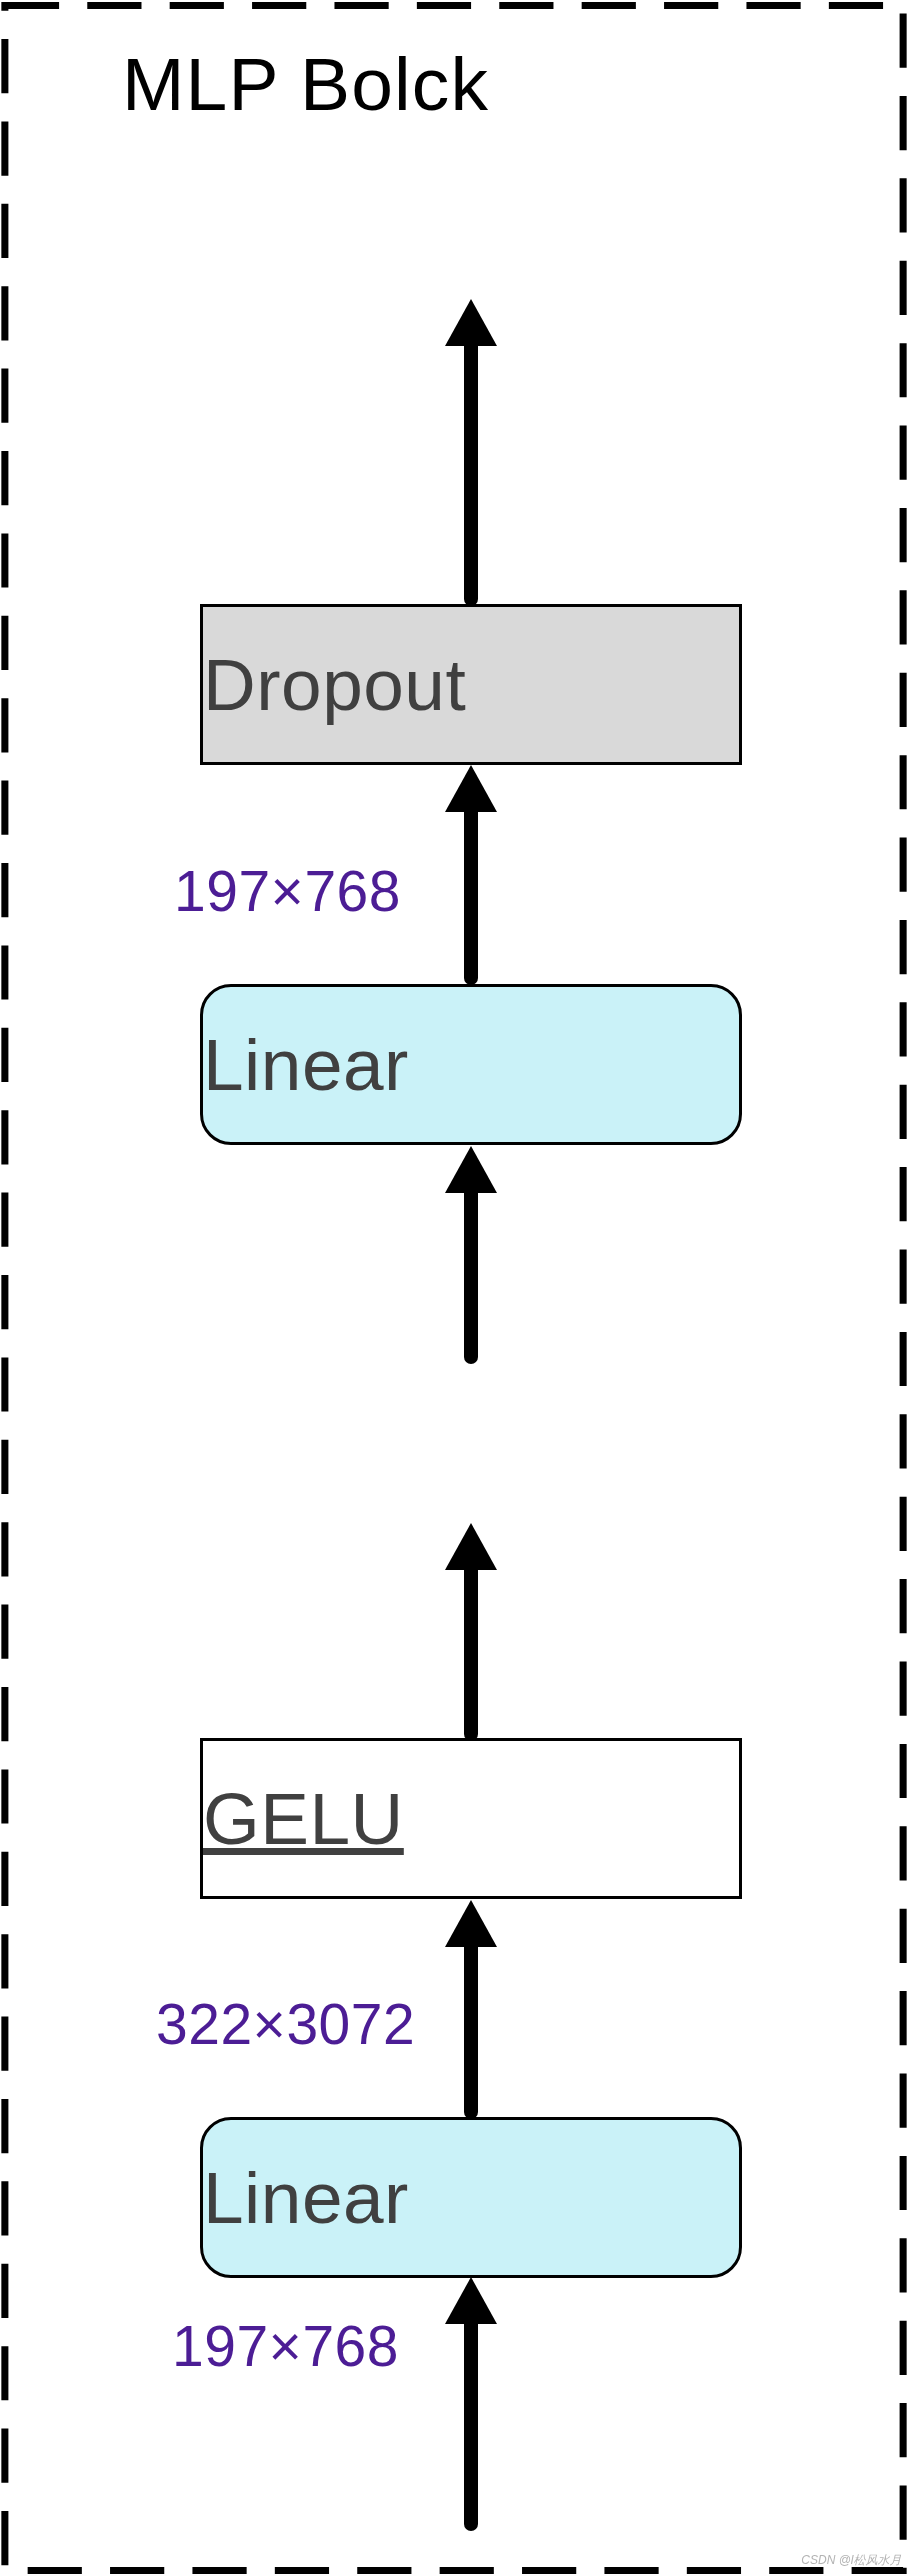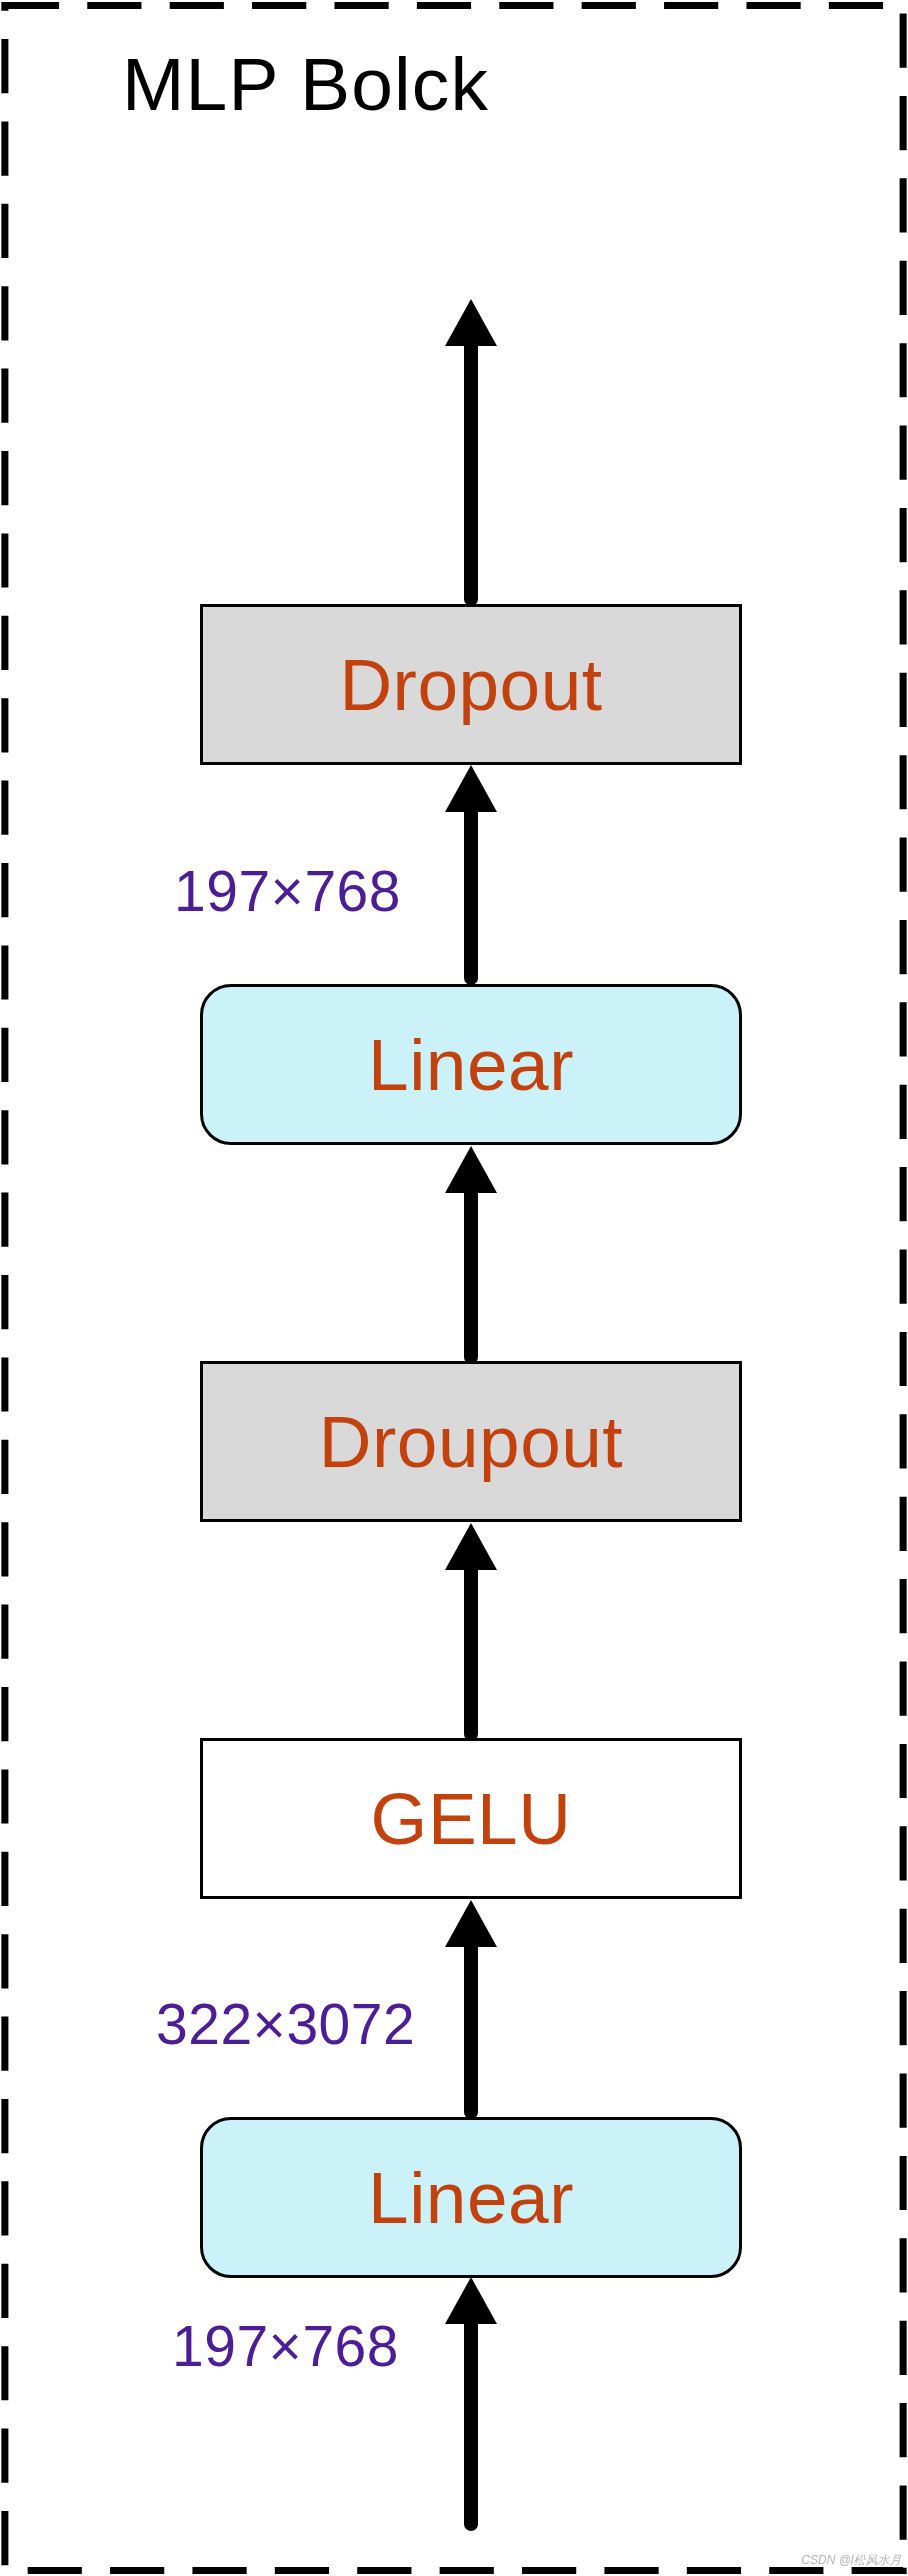--- a/index.html
+++ b/index.html
@@ -10,26 +10,26 @@
   .canvas{position:absolute;inset:0;padding-left:35px;}
   .border-svg{position:absolute;left:0;top:0;z-index:1;}
   .title{
     position:absolute;left:122px;top:41px;z-index:3;
     font-size:75px;color:#000;letter-spacing:1.1px;font-weight:500;
     white-space:nowrap;
   }
   .node{
     position:absolute;left:200px;width:542px;height:161px;z-index:3;
     border:3.8px solid #000;box-sizing:border-box;
-    display:flex;align-items:center;justify-content:center;
-    font-size:73px;color:#c2410c;letter-spacing:0.5px;
+    display:flex;align-items:center;justify-content:flex-start;
+    font-size:73px;color:#404040;letter-spacing:0.5px;
   }
   .fill-gray{background:#d9d9d9;}
   .fill-cyan{background:#caf2f8;border-radius:31px;}
-  .fill-white{background:#ffffff;}
+  .fill-white{background:#ffffff;text-decoration:underline;}
   .shaft{
     position:absolute;left:464px;width:14px;background:#000;z-index:2;
     border-radius:0 0 7px 7px;
   }
   .head{
     position:absolute;left:445px;width:0;height:0;z-index:2;
     border-left:26px solid transparent;
     border-right:26px solid transparent;
     border-bottom:47px solid #000;
   }
@@ -65,23 +65,20 @@
   <div class="head" style="top:765px"></div>
   <div class="shaft" style="top:809px;height:176px"></div>
 
   <div class="node fill-cyan" style="top:984px">
     <span>Linear</span>
   </div>
 
   <div class="head" style="top:1146px"></div>
   <div class="shaft" style="top:1190px;height:174px"></div>
 
-  <div class="node fill-gray" style="top:1361px">
-    <span>Droupout</span>
-  </div>
 
   <div class="head" style="top:1523px"></div>
   <div class="shaft" style="top:1567px;height:174px"></div>
 
   <div class="node fill-white" style="top:1738px">
     <span>GELU</span>
   </div>
 
   <div class="dim-label" style="left:156px;top:1991px">322×3072</div>
 

